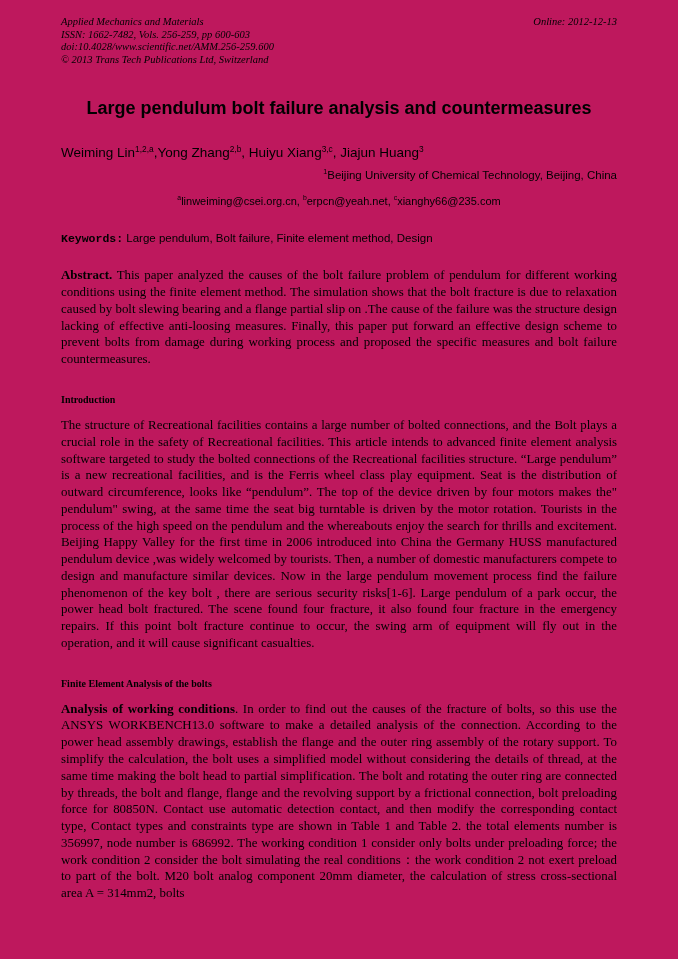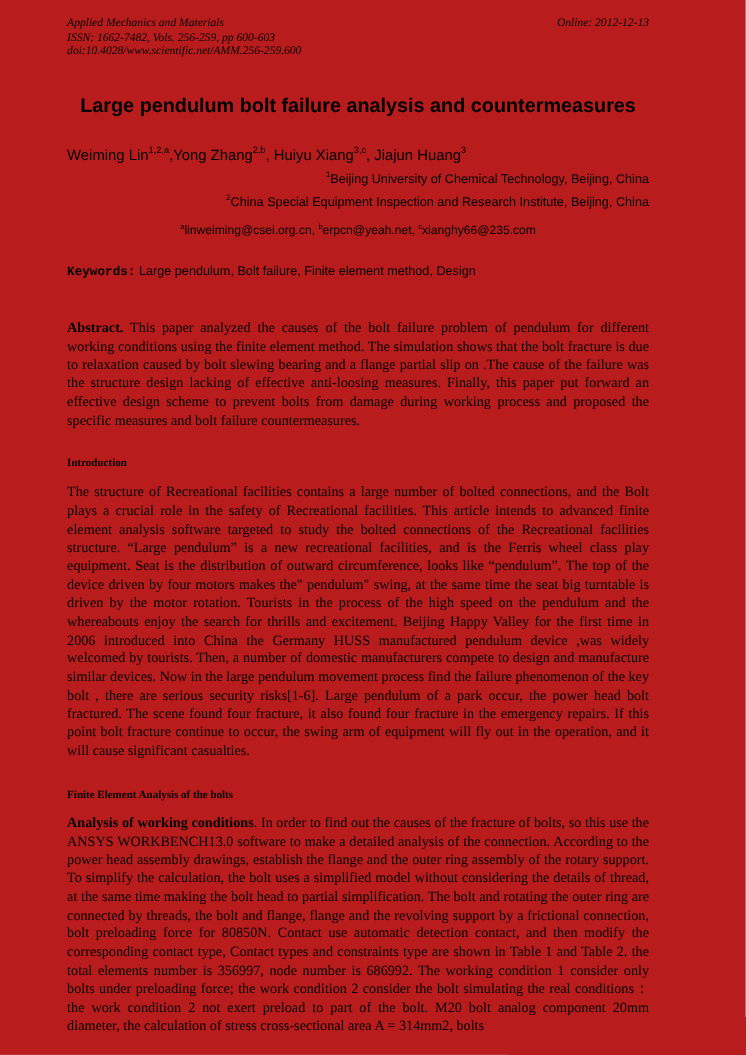--- a/index.html
+++ b/index.html
@@ -1,21 +1,21 @@
 <!DOCTYPE html>
 <html><head>
 <meta charset="utf-8">
 <style>
   html, body { margin: 0; padding: 0; background: #ffffff; }
   .page {
     width: 678px;
     height: 959px;
     box-sizing: border-box;
-    padding: 16px 88px 10px 61px;
-    background: #b91c1c;
+    padding: 16px 61px 10px 61px;
+    background: #be185d;
     color: #000000;
     font-family: "Liberation Serif", serif;
     overflow: hidden;
   }
   .page-header {
     display: flex;
     justify-content: space-between;
     align-items: flex-start;
     font-style: italic;
     font-size: 10.5px;
@@ -55,49 +55,49 @@
     font-size: 11.5px;
     margin: 25px 0 0 0;
   }
   .keywords .kw-label { font-weight: bold; font-family: Liberation Mono, monospace; }
   .body-par {
     font-size: 12.9px;
     line-height: 1.3;
     text-align: justify;
     margin: 11px 0 0 0;
   }
-  .abstract-par { margin-top: 36px; }
+  .abstract-par { margin-top: 22px; }
   .section-heading {
     font-size: 10px;
     font-weight: bold;
     margin: 25px 0 0 0;
     line-height: 1.3;
   }
   .lead-bold { font-weight: bold; }
 </style>
 </head>
 <body>
 
 <div class="page">
 
   <header class="page-header">
     <div class="header-left">
       <div>Applied Mechanics and Materials</div>
       <div>ISSN: 1662-7482, Vols. 256-259, pp 600-603</div>
       <div>doi:10.4028/www.scientific.net/AMM.256-259.600</div>
+      <div>© 2013 Trans Tech Publications Ltd, Switzerland</div>
     </div>
     <div class="header-right">Online: 2012-12-13</div>
   </header>
 
   <h1 class="paper-title">Large pendulum bolt failure analysis and countermeasures</h1>
 
   <div class="authors"><span>Weiming Lin</span><sup>1,2,a</sup><span>,Yong Zhang</span><sup>2,b</sup><span>, Huiyu Xiang</span><sup>3,c</sup><span>, Jiajun Huang</span><sup>3</sup></div>
 
   <div class="affiliation"><sup>1</sup><span>Beijing University of Chemical Technology, Beijing, China</span></div>
-  <div class="affiliation"><sup>2</sup><span>China Special Equipment Inspection and Research Institute, Beijing, China</span></div>
 
   <div class="emails"><sup>a</sup><span>linweiming@csei.org.cn, </span><sup>b</sup><span>erpcn@yeah.net, </span><sup>c</sup><span>xianghy66@235.com</span></div>
 
   <p class="keywords"><span class="kw-label">Keywords:</span> <span>Large pendulum, Bolt failure, Finite element method, Design</span></p>
 
   <p class="body-par abstract-par"><span class="lead-bold">Abstract.</span> <span>This paper analyzed the causes of the bolt failure problem of pendulum for different working conditions using the finite element method. The simulation shows that the bolt fracture is due to relaxation caused by bolt slewing bearing and a flange partial slip on .The cause of the failure was the structure design lacking of effective anti-loosing measures. Finally, this paper put forward an effective design scheme to prevent bolts from damage during working process and proposed the specific measures and bolt failure countermeasures.</span></p>
 
   <h2 class="section-heading">Introduction</h2>
   <p class="body-par">The structure of Recreational facilities contains a large number of bolted connections, and the Bolt plays a crucial role in the safety of Recreational facilities. This article intends to advanced finite element analysis software targeted to study the bolted connections of the Recreational facilities structure. “Large pendulum” is a new recreational facilities, and is the Ferris wheel class play equipment. Seat is the distribution of outward circumference, looks like “pendulum”. The top of the device driven by four motors makes the" pendulum" swing, at the same time the seat big turntable is driven by the motor rotation. Tourists in the process of the high speed on the pendulum and the whereabouts enjoy the search for thrills and excitement. Beijing Happy Valley for the first time in 2006 introduced into China the Germany HUSS manufactured pendulum device ,was widely welcomed by tourists. Then, a number of domestic manufacturers compete to design and manufacture similar devices. Now in the large pendulum movement process find the failure phenomenon of the key bolt , there are serious security risks[1-6]. Large pendulum of a park occur, the power head bolt fractured. The scene found four fracture, it also found four fracture in the emergency repairs. If this point bolt fracture continue to occur, the swing arm of equipment will fly out in the operation, and it will cause significant casualties.</p>
 

